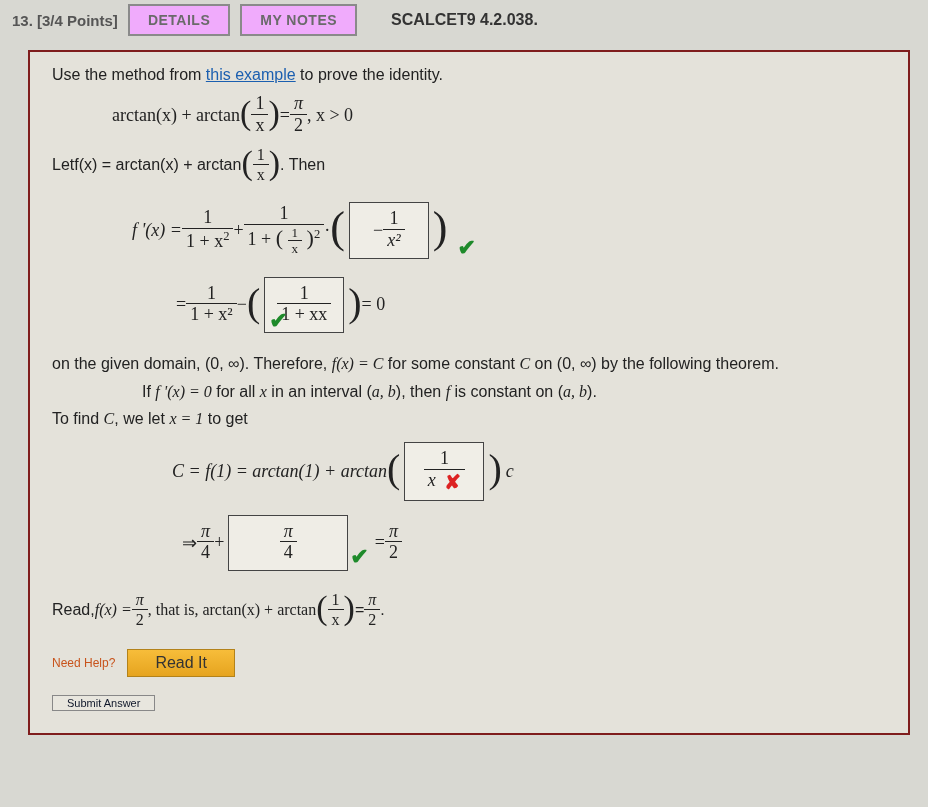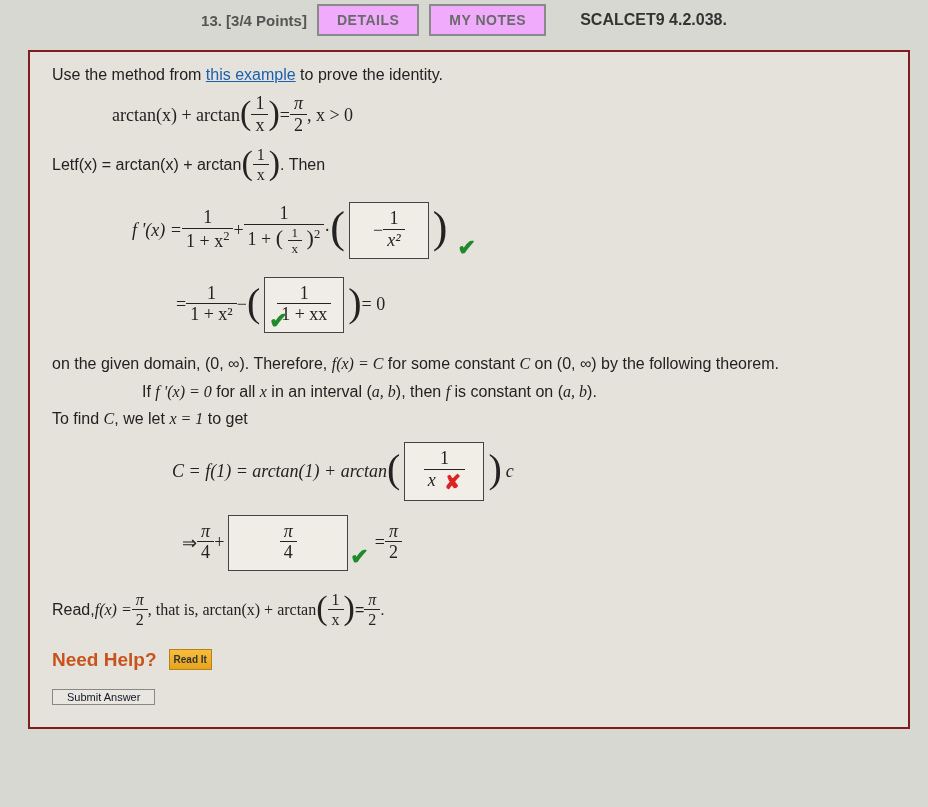--- a/index.html
+++ b/index.html
@@ -8,22 +8,21 @@
     padding: 0;
     font-family: Arial, Helvetica, sans-serif;
     background: #d8d8d2;
     color: #222;
     width: 928px;
   }
   .topbar {
     display: flex;
     align-items: center;
     gap: 10px;
-    padding: 4px 24px;
-    justify-content: center;
+    padding: 4px 12px;
   }
   .qnum {
     color: #555;
     font-weight: bold;
     font-size: 15px;
   }
   .tab-btn {
     border: 2px solid #8a8a8a;
     background: #f0abfc;
     color: #6a6a6a;
@@ -104,27 +103,27 @@
     margin: 2px 0;
     line-height: 1.6;
   }
   .indent { margin-left: 90px; }
   .need-help {
     margin-top: 20px;
     display: flex;
     align-items: center;
     gap: 12px;
   }
-  .need-help-label { color: #c8531b; font-weight: bold; font-size: 19px; }
+  .need-help-label { color: #c8531b; font-weight: normal; font-size: 12px; }
   .read-it {
     background: linear-gradient(#f7bd3a, #e6a41f);
     border: 1px solid #b3821a;
-    padding: 4px 4px;
-    font-size: 10px;
-    font-weight: bold;
+    padding: 4px 27px;
+    font-size: 16px;
+    font-weight: normal;
     color: #333;
     cursor: pointer;
   }
   .submit-btn {
     margin-top: 18px;
     border: 1.5px solid #888;
     background: #e8e6de;
     padding: 1px 14px;
     font-size: 11px;
     color: #0f172a;

